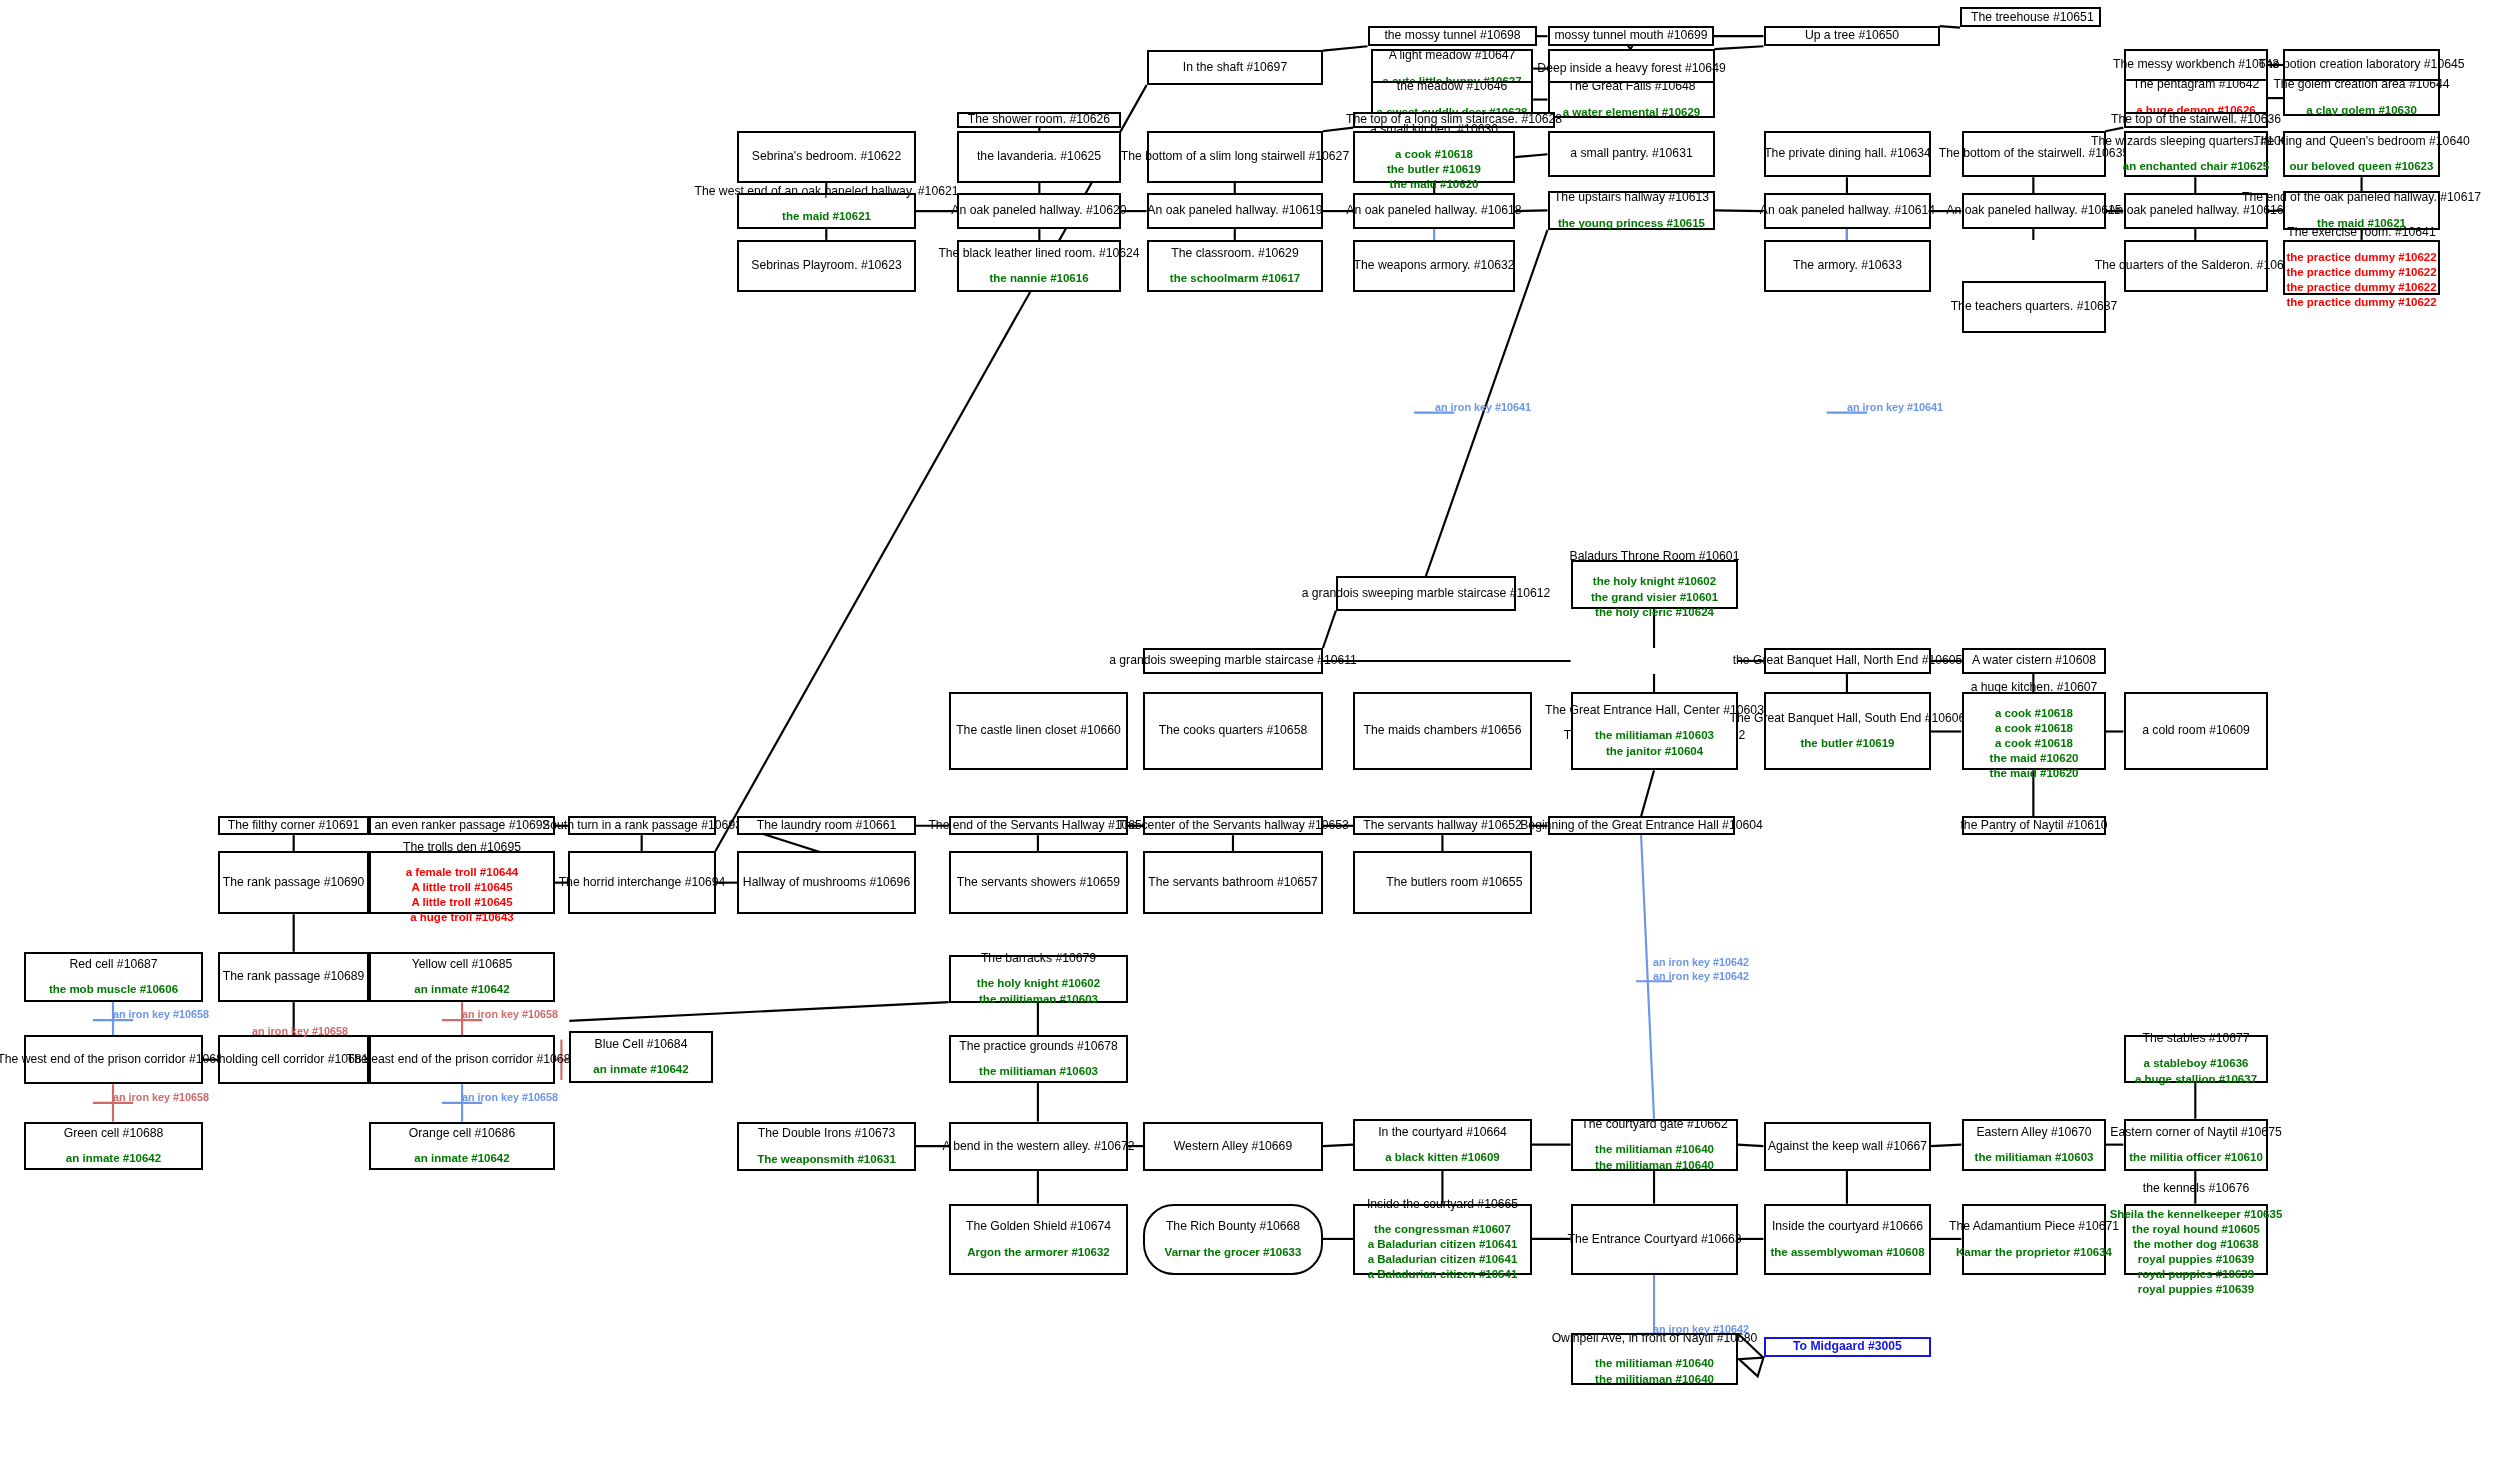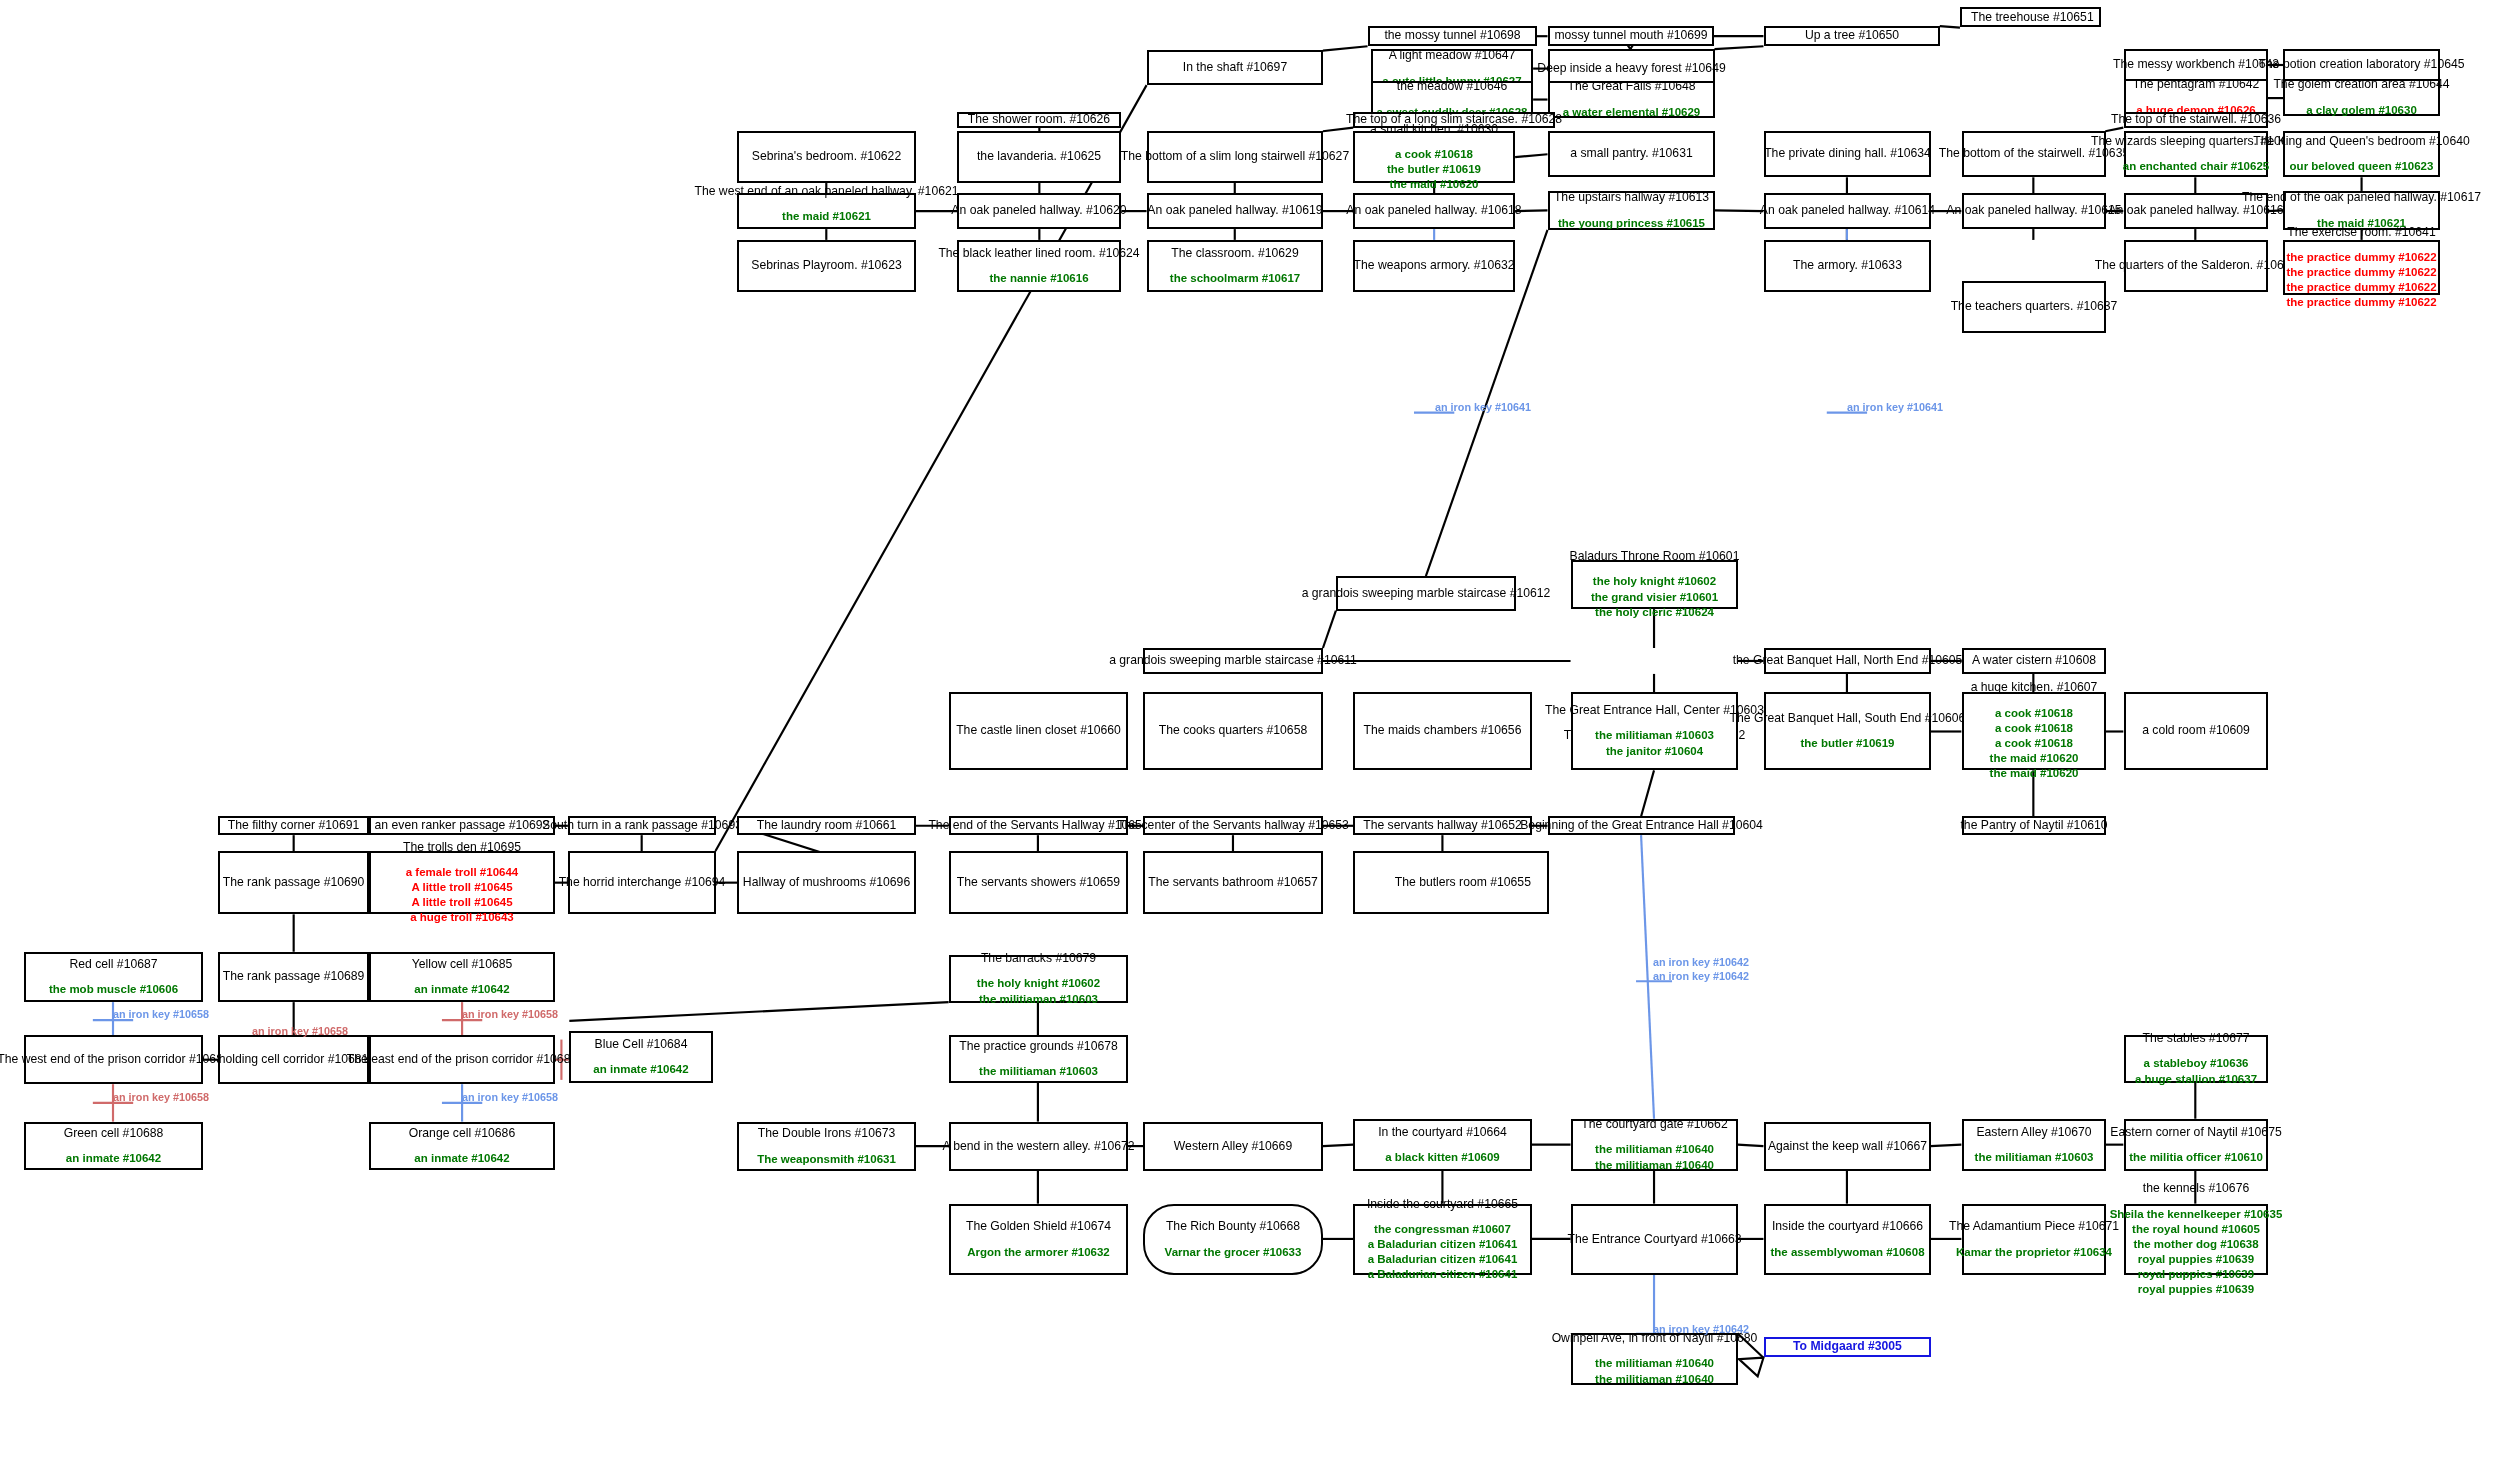--- a/index.html
+++ b/index.html
@@ -472,21 +472,21 @@
       </div>
       <div class="node" style="left: 737px; top: 851px; width: 179px; height: 63px;">
         <div class="title">Hallway of mushrooms #10696</div>
       </div>
       <div class="node" style="left: 949px; top: 851px; width: 179px; height: 63px;">
         <div class="title">The servants showers #10659</div>
       </div>
       <div class="node" style="left: 1143px; top: 851px; width: 180px; height: 63px;">
         <div class="title">The servants bathroom #10657</div>
       </div>
-      <div class="node" style="left: 1353px; top: 851px; width: 196px; height: 63px; padding-left: 28px;">
+      <div class="node" style="left: 1353px; top: 851px; width: 179px; height: 63px; padding-left: 28px;">
         <div class="title">The butlers room #10655</div>
       </div>
       <div class="node" style="left: 24px; top: 952px; width: 179px; height: 50px;">
         <div class="title">Red cell #10687</div>
         <div class="contents">
           <div class="item mob">the mob muscle #10606</div>
         </div>
       </div>
       <div class="node" style="left: 218px; top: 952px; width: 151px; height: 50px;">
         <div class="title">The rank passage #10689</div>

